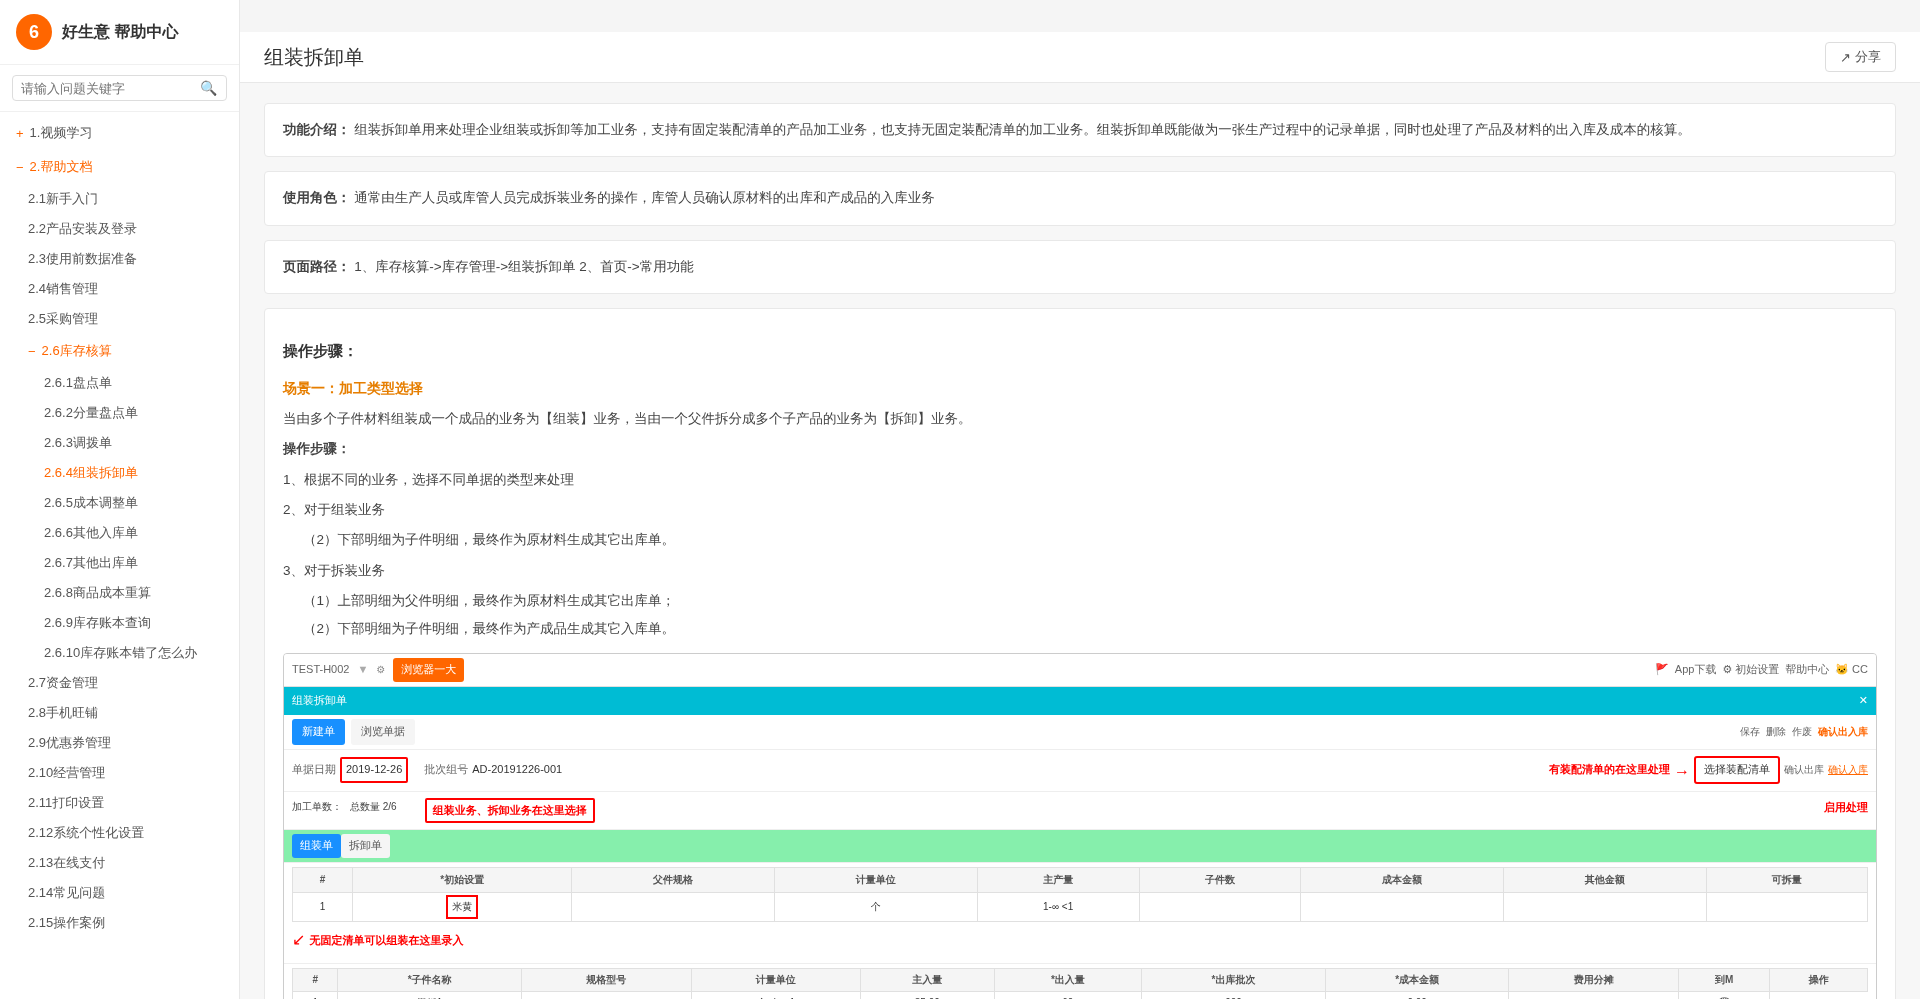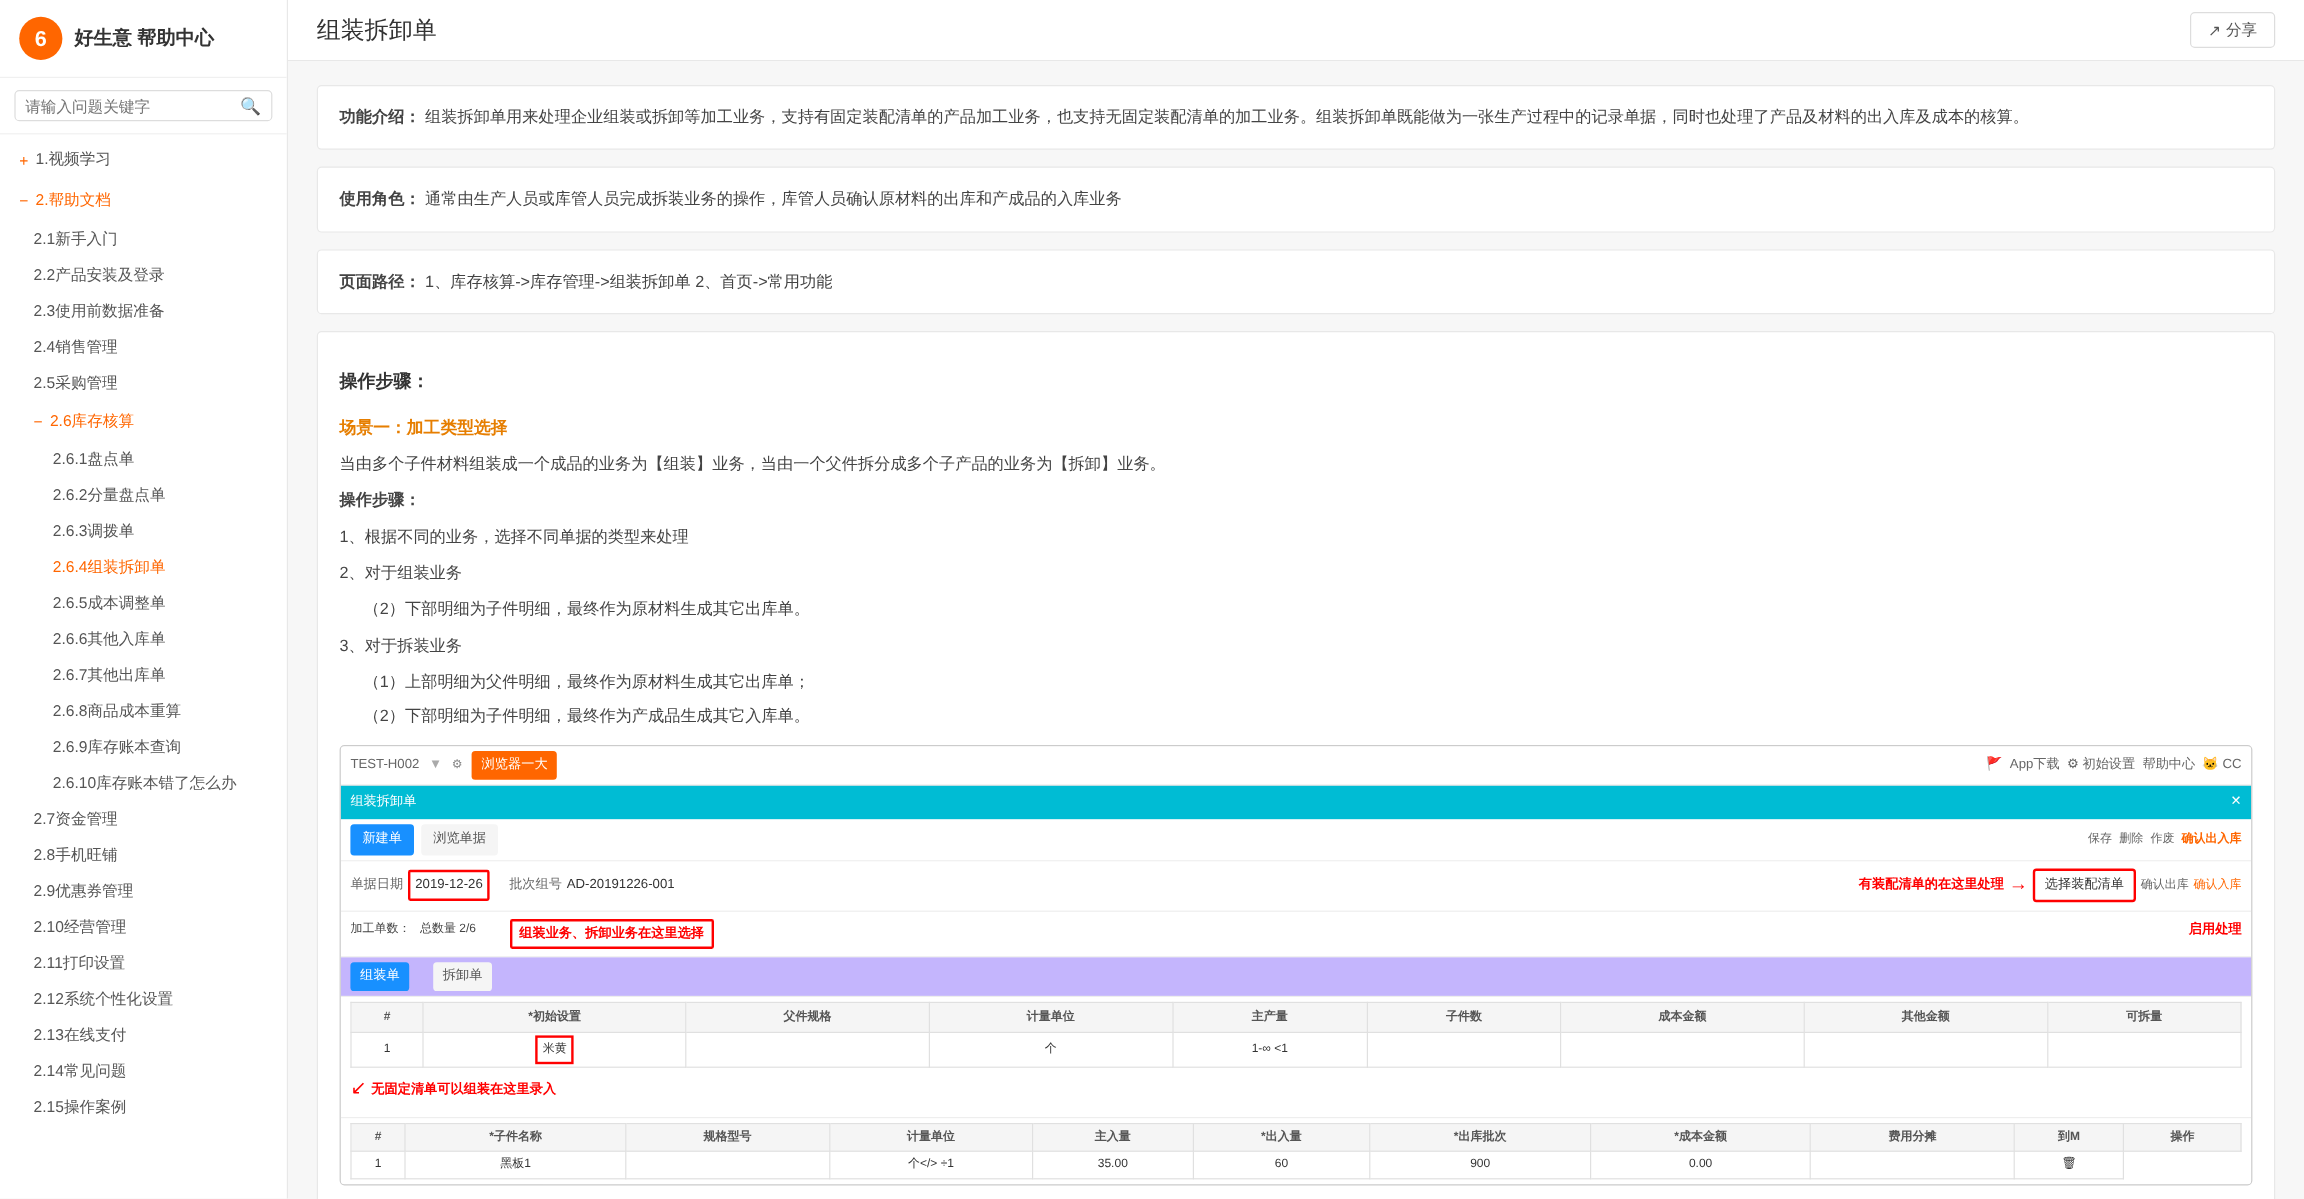--- a/index.html
+++ b/index.html
@@ -69,20 +69,21 @@
       cursor: pointer;
     }
     .nav-sub-item.active { color: #f60; }
 
     
     #main {
       flex: 1;
       display: flex;
       flex-direction: column;
       overflow: hidden;
+      margin-top: 32px;
     }
     .top-bar {
       background: #fff;
       border-bottom: 1px solid #e8e8e8;
       padding: 10px 24px;
       display: flex;
       align-items: center;
       justify-content: space-between;
     }
     .page-title { font-size: 20px; color: #333; font-weight: normal; }
@@ -183,21 +184,21 @@
       gap: 16px;
       font-size: 11px;
       background: #fff;
       border-bottom: 1px solid #eee;
     }
     .field-group { display: flex; align-items: center; gap: 4px; }
     .field-label { color: #666; text-align: right; }
     .field-value { color: #333; }
     .red-border { border: 2px solid red !important; }
     .app-type-select {
-      display: flex; gap: 20px; padding: 4px 8px; background: #c4b5fd; border-bottom: 1px solid #eee; align-items: flex-end;
+      display: flex; gap: 0; padding: 4px 8px; background: #86efac; border-bottom: 1px solid #eee; align-items: flex-end;
     }
     .type-btn-active {
       background: #1890ff; color: #fff; padding: 2px 8px; border-radius: 3px; font-size: 11px;
     }
     .type-btn {
       background: #f5f5f5; color: #555; padding: 2px 8px; border-radius: 3px; font-size: 11px;
     }
 
     .app-table {
       width: 100%;
@@ -447,21 +448,21 @@
               <span class="field-label">批次组号</span>
               <span class="field-value">AD-20191226-001</span>
             </div>
             <div style="margin-left:auto; display:flex; align-items:center; gap:4px;">
               <span class="red-annotation">有装配清单的在这里处理</span>
               <span style="color:red; font-size:16px;">→</span>
               <div style="border:2px solid red; border-radius:3px; padding:2px 8px; font-size:11px; color:#333;">
                 <span>选择装配清单</span>
               </div>
               <span style="font-size:10px; color:#666;">确认出库</span>
-              <span style="font-size:10px; color:#f60;">确认入库</span>
+              <span style="font-size:10px; color:#f60;text-decoration:underline;">确认入库</span>
             </div>
           </div>
         </div>
 
         <div class="app-fields" style="gap:8px; font-size:10px;">
           <span>加工单数：</span>
           <span>总数量 2/6</span>
           <div style="margin-left:20px; border:2px solid red; padding:1px 6px; border-radius:2px;">
             <span class="red-annotation">组装业务、拆卸业务在这里选择</span>
           </div>

